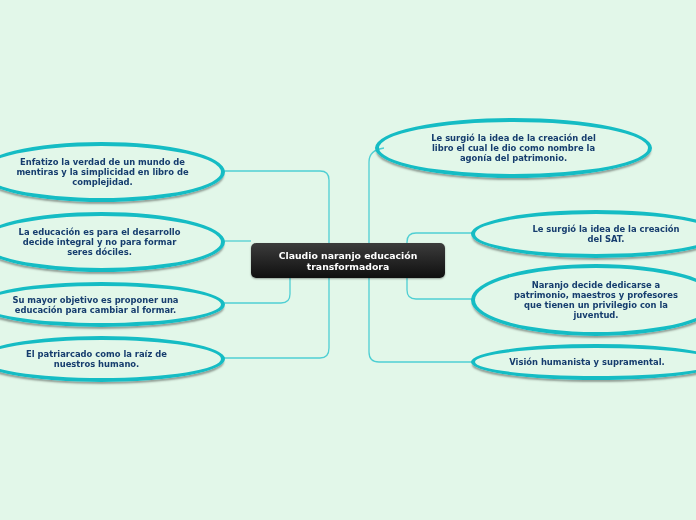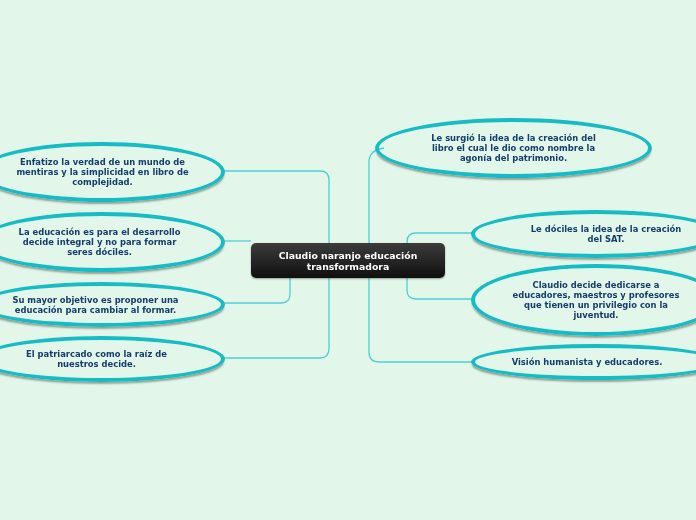--- a/index.html
+++ b/index.html
@@ -89,36 +89,36 @@
 
   <div class="bubble" style="left:-22px; top:212px; width:247px; height:60px; padding:0 40px 0 36px;">
     <span class="txt">La educación es para el desarrollo decide integral y no para formar seres dóciles.</span>
   </div>
 
   <div class="bubble" style="left:-22px; top:282px; width:247px; height:45px; padding:0 40px 0 28px;">
     <span class="txt">Su mayor objetivo es proponer una educación para cambiar al formar.</span>
   </div>
 
   <div class="bubble" style="left:-22px; top:336px; width:247px; height:46px; padding:0 50px 0 40px;">
-    <span class="txt">El patriarcado  como la raíz de nuestros decide.</span>
+    <span class="txt">El patriarcado  como la raíz de nuestros humano.</span>
   </div>
 
   <div class="central">
     <span>Claudio naranjo educación transformadora</span>
   </div>
 
   <div class="bubble" style="left:375px; top:118px; width:277px; height:60px; padding:0 50px 0 50px;">
     <span class="txt">Le surgió la idea de la creación del libro el cual le dio como nombre la agonía del patrimonio.</span>
   </div>
 
   <div class="bubble" style="left:471px; top:210px; width:250px; height:48px; padding:0 30px 0 50px;">
-    <span class="txt">Le dóciles la idea de la creación del SAT.</span>
+    <span class="txt">Le surgió la idea de la creación del SAT.</span>
   </div>
 
   <div class="bubble" style="left:471px; top:264px; width:250px; height:72px; padding:0 30px 0 30px;">
-    <span class="txt">Claudio decide dedicarse a educadores, maestros y profesores que tienen un privilegio con la juventud.</span>
+    <span class="txt">Naranjo decide dedicarse a patrimonio, maestros y profesores que tienen un privilegio con la juventud.</span>
   </div>
 
   <div class="bubble" style="left:471px; top:344px; width:250px; height:36px; padding:0 30px 0 12px;">
-    <span class="txt">Visión humanista y educadores.</span>
+    <span class="txt">Visión humanista y supramental.</span>
   </div>
 
 </div>
 
 </body></html>

